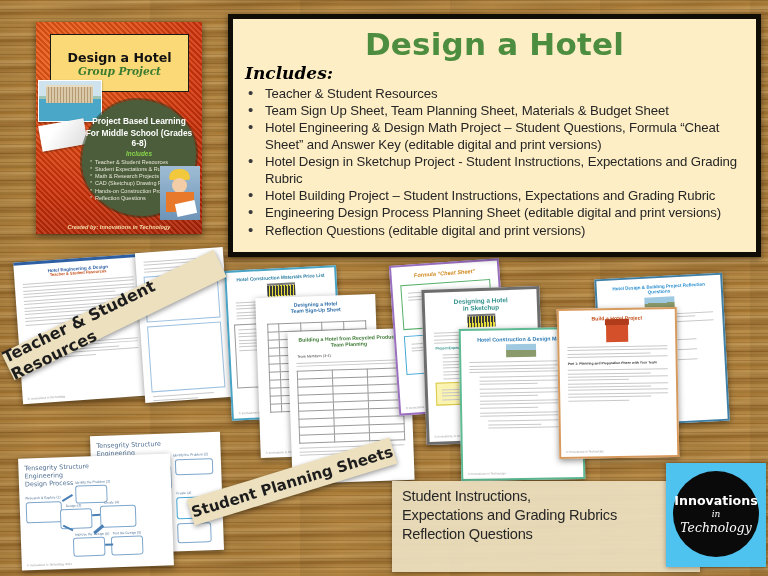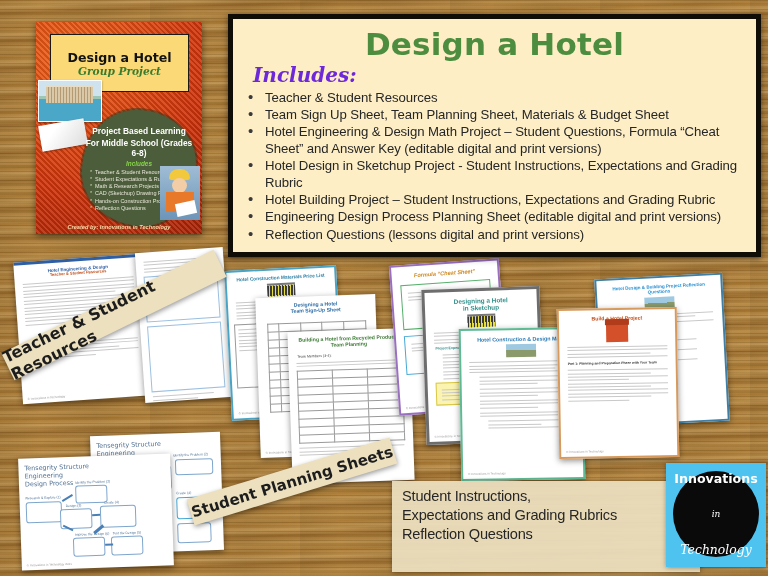--- a/index.html
+++ b/index.html
@@ -35,22 +35,22 @@
     background:#fdeec6;border:5px solid #100d07;box-sizing:border-box;
     padding:4px 10px 0 10px;
     box-shadow:0 2px 6px rgba(0,0,0,.45);
   }
   .main-title{
     text-align:center;color:#4d8d3f;font-size:31px;font-weight:bold;
     letter-spacing:.2px;margin:5px 0 2px 0;line-height:1.05;
     font-family:"DejaVu Sans",sans-serif;
   }
   .includes-label{
-    font-family:"DejaVu Serif",serif;font-style:italic;font-size:20px;
-    color:#6d28d9;margin:0 0 3px 10px;font-weight:bold;
+    font-family:"DejaVu Serif",serif;font-style:italic;font-size:17px;
+    color:#000000;margin:0 0 3px 2px;font-weight:bold;
   }
   ul.incl{list-style:none;margin:0;padding:0;}
   ul.incl li{
     position:relative;color:#262626;font-size:13.2px;line-height:16.4px;
     padding-left:22px;margin-bottom:1px;letter-spacing:-.1px;
   }
   ul.incl li::before{
     content:"\2022";position:absolute;left:5px;top:-1px;font-size:15px;color:#3a3a3a;
   }
 
@@ -78,21 +78,21 @@
     position:absolute;left:7px;top:4px;width:47px;height:16px;
     background:repeating-linear-gradient(90deg,#d9c9a8 0 2px,#b49b73 2px 3px);
     border-top:2px solid #e8dcc2;
   }
   .paper-boat{
     position:absolute;left:4px;top:100px;width:46px;height:26px;
     background:linear-gradient(135deg,#fff 30%,#dcdcdc);
     transform:rotate(-10deg);box-shadow:0 1px 2px rgba(0,0,0,.35);
   }
   .blob{
-    position:absolute;left:46px;top:88px;width:114px;height:116px;
+    position:absolute;left:46px;top:78px;width:114px;height:116px;
     background:#4b5d3a;
     border-radius:48% 52% 46% 54% / 54% 46% 54% 46%;
     box-shadow:0 0 0 2px rgba(40,55,30,.5);
   }
   .blob-h1{color:#fff;font-size:8.4px;font-weight:bold;text-align:center;margin-top:16px;line-height:10.5px;}
   .blob-inc{color:#86d24a;font-size:6.4px;font-weight:bold;text-align:center;font-style:italic;margin:1px 0 2px;}
   .blob ul{list-style:none;margin:0;padding:0 0 0 8px;}
   .blob ul li{color:#e8e6d8;font-size:5.5px;line-height:7.3px;position:relative;padding-left:5px;}
   .blob ul li::before{content:"*";position:absolute;left:0;top:0;color:#cdd8b0;}
   .worker{
@@ -165,21 +165,21 @@
   }
   .caption div{font-size:14.6px;color:#262626;line-height:19px;letter-spacing:-.2px;}
 
   
   .logo{
     position:absolute;left:666px;top:463px;width:100px;height:104px;
     background:#4fc3f0;box-shadow:0 1px 5px rgba(0,0,0,.35);
   }
   .logo .circle{
     position:absolute;left:7px;top:8px;width:86px;height:86px;border-radius:50%;
-    background:#0a0a0a;display:flex;flex-direction:column;align-items:center;justify-content:space-between;
+    background:#0a0a0a;display:flex;flex-direction:column;align-items:center;justify-content:center;
   }
   .logo .l1{color:#fff;font-size:12.6px;font-weight:bold;font-family:"DejaVu Sans",sans-serif;}
   .logo .l2{color:#fff;font-size:9px;font-style:italic;font-family:"DejaVu Serif",serif;margin:1px 0;}
   .logo .l3{color:#fff;font-size:12.4px;font-style:italic;font-family:"DejaVu Serif",serif;}
   .mini-bldg{
     width:28px;height:11px;margin:2px auto;
     background:repeating-linear-gradient(90deg,#3a3a3a 0 1.5px,#e8e03c 1.5px 3px);
     border-top:2px solid #777;
   }
   .mini-photo{width:30px;height:13px;margin:2px auto;background:linear-gradient(180deg,#9ec9e0 0 45%,#8a9a6b 45% 100%);}
@@ -632,21 +632,21 @@
   <div class="main-panel">
     <div class="main-title">Design a Hotel</div>
     <div class="includes-label">Includes:</div>
     <ul class="incl">
       <li>Teacher &amp; Student Resources</li>
       <li>Team Sign Up Sheet, Team Planning Sheet, Materials &amp; Budget Sheet</li>
       <li>Hotel Engineering &amp; Design Math Project – Student Questions, Formula “Cheat Sheet” and Answer Key (editable digital and print versions)</li>
       <li>Hotel Design in Sketchup Project - Student Instructions, Expectations and Grading Rubric</li>
       <li>Hotel Building Project – Student Instructions, Expectations and Grading Rubric</li>
       <li>Engineering Design Process Planning Sheet (editable digital and print versions)</li>
-      <li>Reflection Questions (lessons digital and print versions)</li>
+      <li>Reflection Questions (editable digital and print versions)</li>
     </ul>
   </div>
 
   <div class="banner" id="banner-teacher">
     <span>Teacher &amp; Student Resources</span>
   </div>
   <div class="banner" id="banner-planning">
     <span>Student Planning Sheets</span>
   </div>
 

